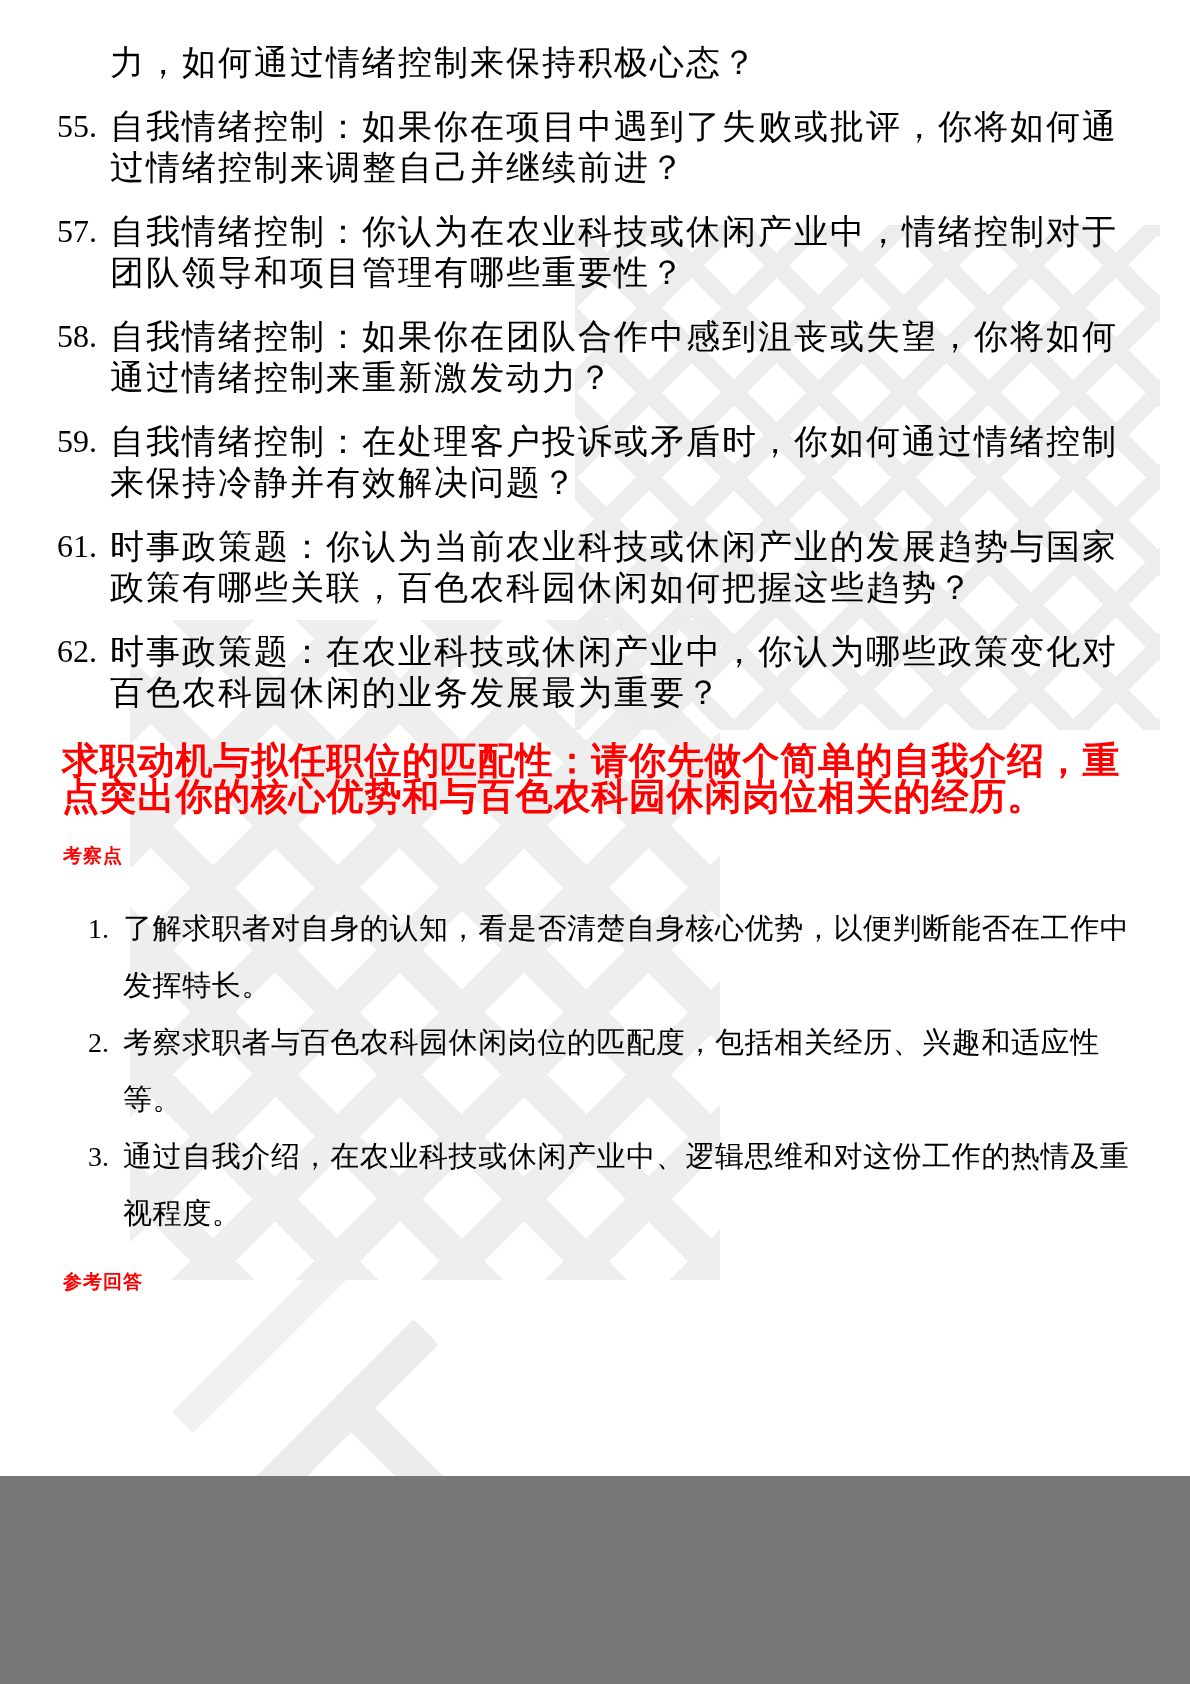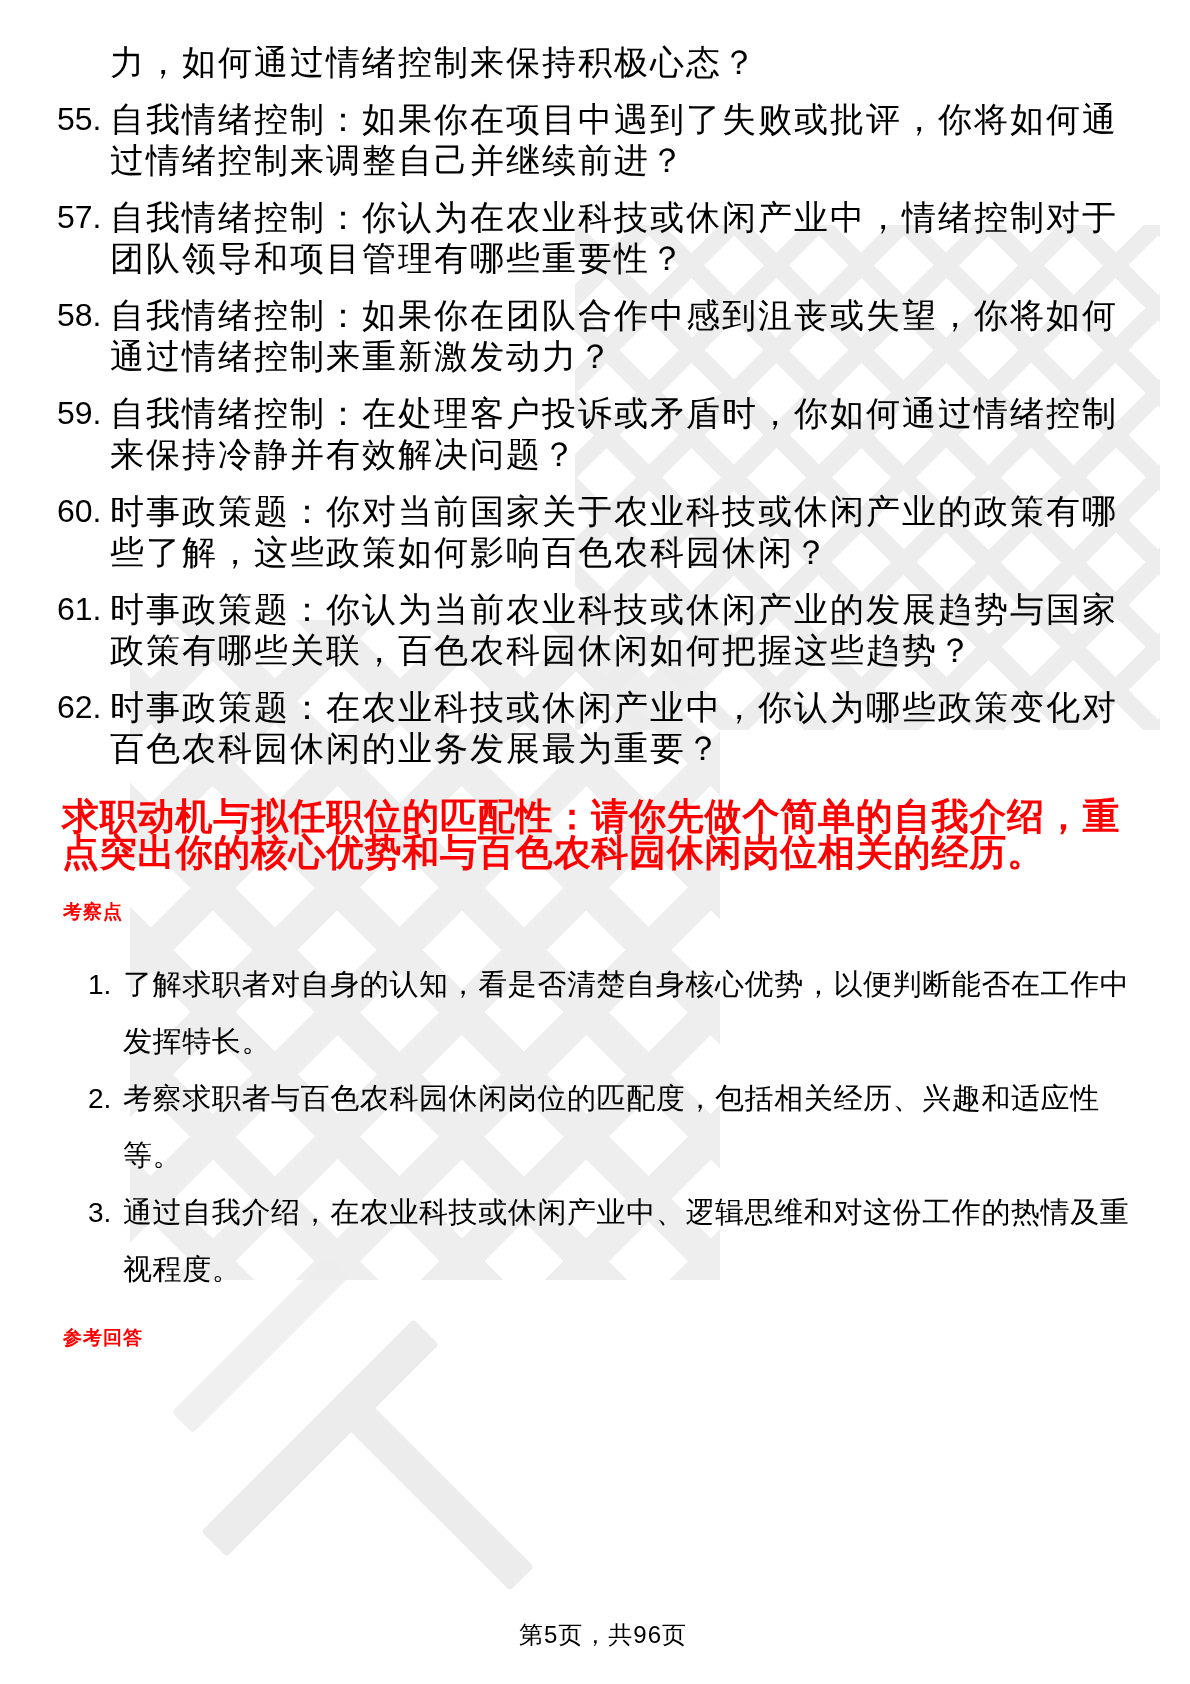--- a/index.html
+++ b/index.html
@@ -9,24 +9,25 @@
     --page_bg:#ffffff;
   }
   html,body{margin:0;padding:0;}
   body{
     background:#777;
     font-family:"Liberation Sans","DejaVu Sans",sans-serif;
   }
   .page{
     position:relative;
     width:1190px;
-    height:1684px;
+    height:1476px;
     margin:0 auto;
     background:var(--page_bg);
     overflow:hidden;
+    font-family:Liberation Serif, serif;
   }
   
   .watermark{position:absolute;inset:0;z-index:0;pointer-events:none;}
   .wm-lattice{position:absolute;}
   .wm-lattice-a{
     left:575px;top:225px;width:585px;height:505px;
     background:
       repeating-linear-gradient(45deg,  transparent 0 42px, var(--watermark) 42px 60px),
       repeating-linear-gradient(135deg, transparent 0 42px, var(--watermark) 42px 60px);
     opacity:.9;
@@ -50,21 +51,21 @@
     z-index:1;
     color:var(--text);
   }
   .carryover{
     margin:42px 0 0 53px;
     font-size:34px;line-height:41px;letter-spacing:2px;
     max-width:1030px;
   }
   .q-item{
     display:flex;
-    margin-top:16px;
+    margin-top:23px;
   }
   .q-num{
     flex:0 0 53px;
     font-size:32px;line-height:41px;
   }
   .q-text{
     max-width:1030px;
     font-size:34px;line-height:41px;letter-spacing:2px;
   }
   .red-note{
@@ -132,24 +133,20 @@
       </div>
       <div class="q-item">
         <span class="q-num">58.</span>
         <div class="q-text">自我情绪控制：如果你在团队合作中感到沮丧或失望，你将如何通过情绪控制来重新激发动力？</div>
       </div>
       <div class="q-item">
         <span class="q-num">59.</span>
         <div class="q-text">自我情绪控制：在处理客户投诉或矛盾时，你如何通过情绪控制来保持冷静并有效解决问题？</div>
       </div>
       <div class="q-item">
-        <span class="q-num">60.</span>
-        <div class="q-text">时事政策题：你对当前国家关于农业科技或休闲产业的政策有哪些了解，这些政策如何影响百色农科园休闲？</div>
-      </div>
-      <div class="q-item">
         <span class="q-num">61.</span>
         <div class="q-text">时事政策题：你认为当前农业科技或休闲产业的发展趋势与国家政策有哪些关联，百色农科园休闲如何把握这些趋势？</div>
       </div>
       <div class="q-item">
         <span class="q-num">62.</span>
         <div class="q-text">时事政策题：在农业科技或休闲产业中，你认为哪些政策变化对百色农科园休闲的业务发展最为重要？</div>
       </div>
     </div>
 
     <p class="red-note">求职动机与拟任职位的匹配性：请你先做个简单的自我介绍，重点突出你的核心优势和与百色农科园休闲岗位相关的经历。</p>

